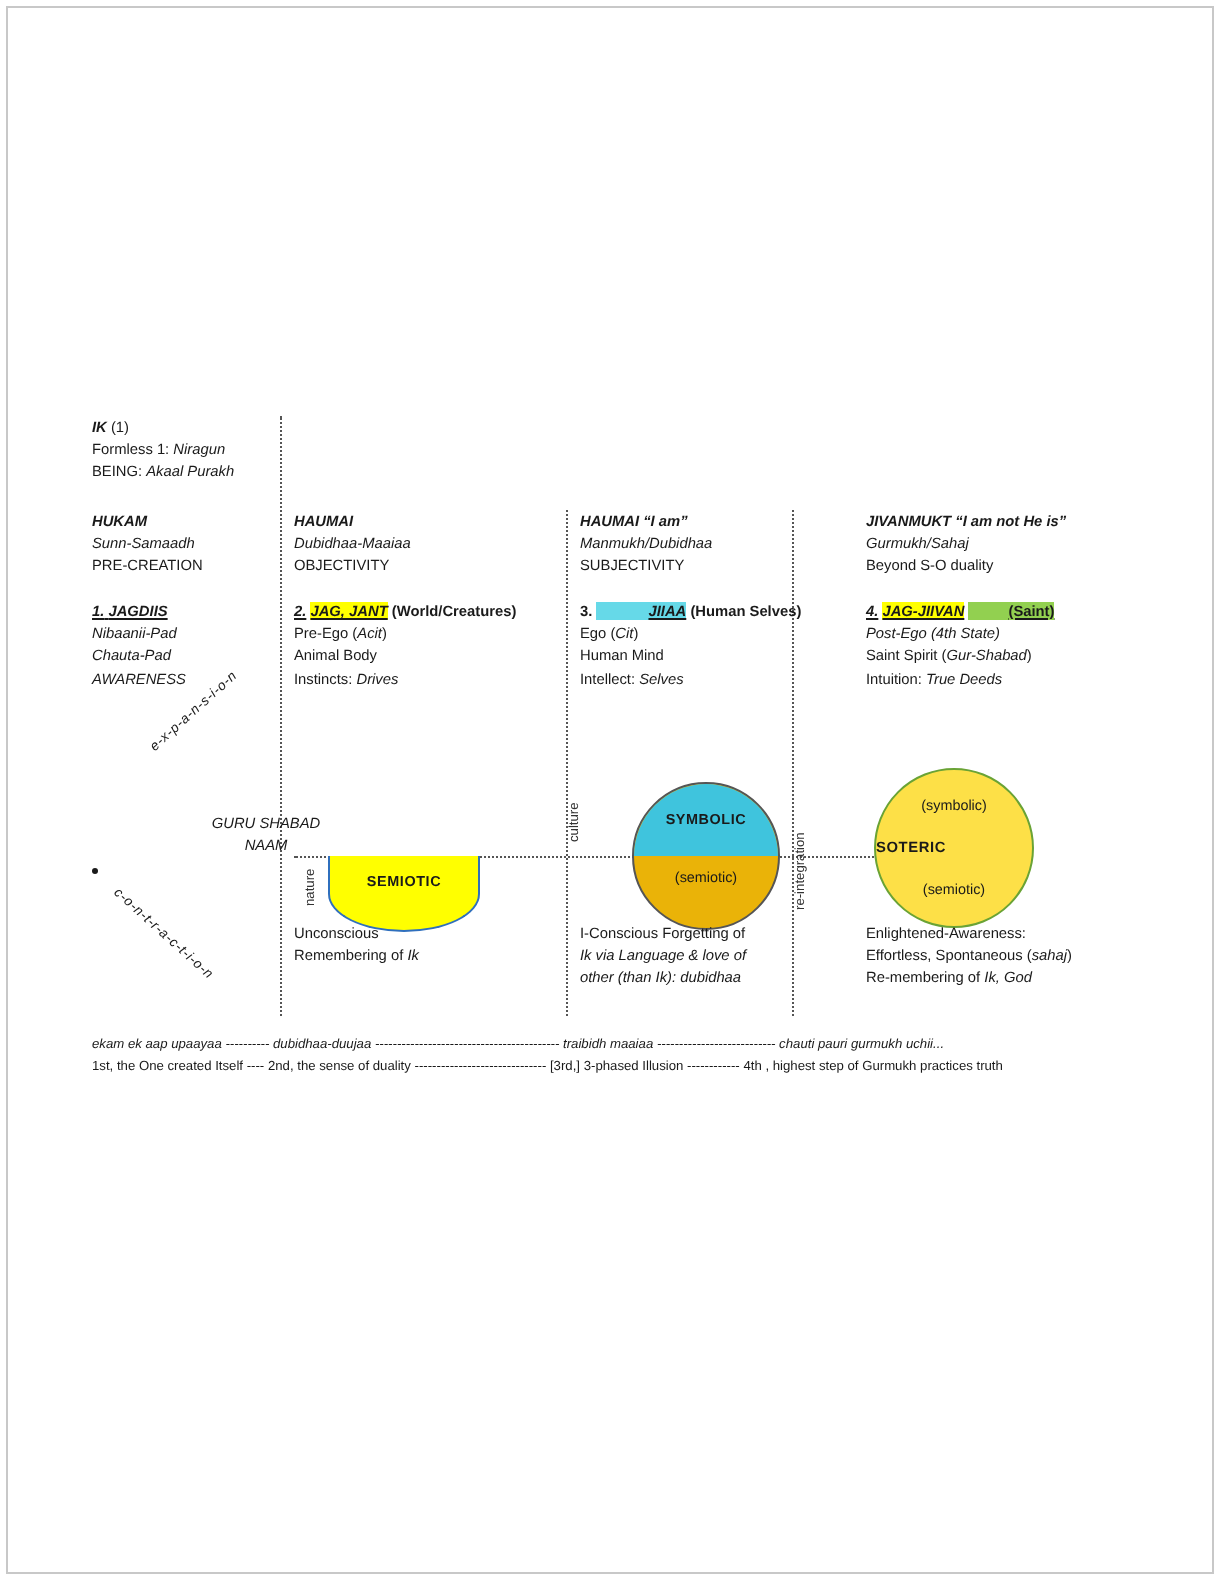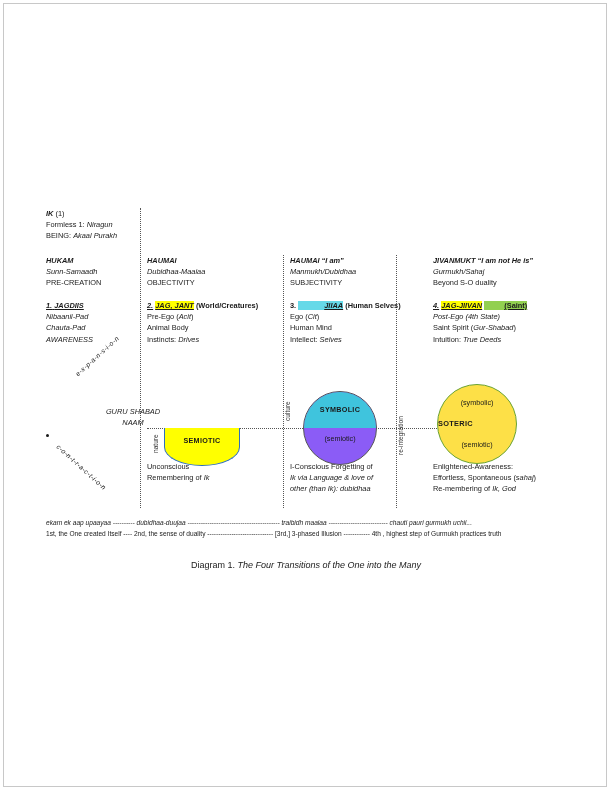--- a/index.html
+++ b/index.html
@@ -91,23 +91,23 @@
     border-radius:0 0 76px 76px / 0 0 38px 38px;
     box-sizing:border-box;
   }
   .semiotic .lbl{
     position:absolute;left:0;right:0;top:8px;text-align:center;
     font-size:7.2px;font-weight:bold;letter-spacing:0.3px;
   }
 
   
   .symbolic{
-    position:absolute;left:303px;top:391px;width:74px;height:74px;
+    position:absolute;left:316px;top:391px;width:74px;height:74px;
     border-radius:50%;overflow:hidden;
-    border:1.1px solid #555;box-sizing:border-box;background:#8b5cf6;
+    border:1.1px solid #555;box-sizing:border-box;background:#eab308;
   }
   .symbolic .tophalf{
     position:absolute;left:0;top:0;width:100%;height:50%;
     background:#3fc4dd;
   }
   .symbolic .lbl-top{
     position:absolute;left:0;right:0;top:13px;text-align:center;
     font-size:7.2px;font-weight:bold;letter-spacing:0.3px;
   }
   .symbolic .lbl-bot{
@@ -262,18 +262,14 @@
 
   <div class="blk col-4 row-desc">
     <span class="ln">Enlightened-Awareness:</span>
     <span class="ln"><span>Effortless, Spontaneous (</span><span class="i">sahaj</span><span>)</span></span>
     <span class="ln"><span>Re-membering of </span><span class="i">Ik, God</span></span>
   </div>
 
   <div class="capline capline-1">ekam ek aap upaayaa ----------  dubidhaa-duujaa  ------------------------------------------  traibidh maaiaa  ---------------------------  chauti pauri gurmukh uchii...</div>
   <div class="capline capline-2">1st, the One created Itself ----  2nd, the sense of duality  ------------------------------  [3rd,] 3-phased Illusion  ------------  4th , highest step of Gurmukh practices truth</div>
 
-  <div class="figcaption">
-    <span>Diagram 1.</span>
-    <span class="i">The Four Transitions of the One into the Many</span>
-  </div>
 
 </div>
 
 </body></html>

